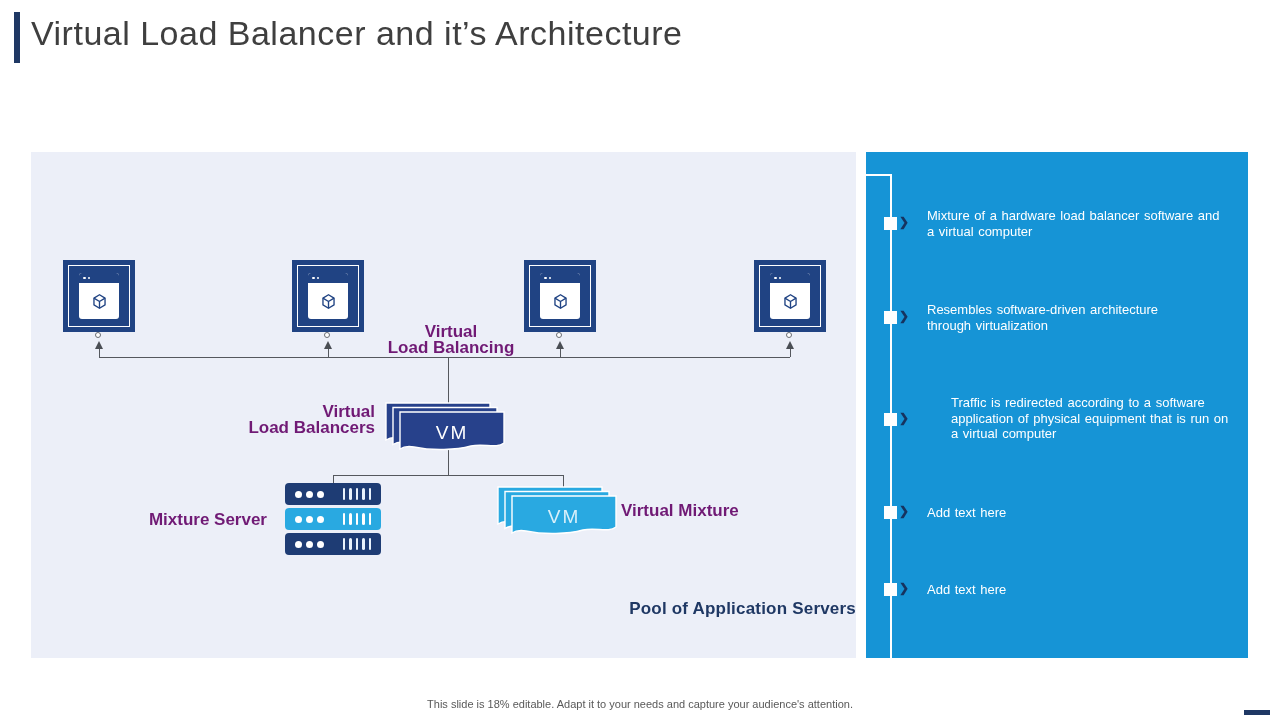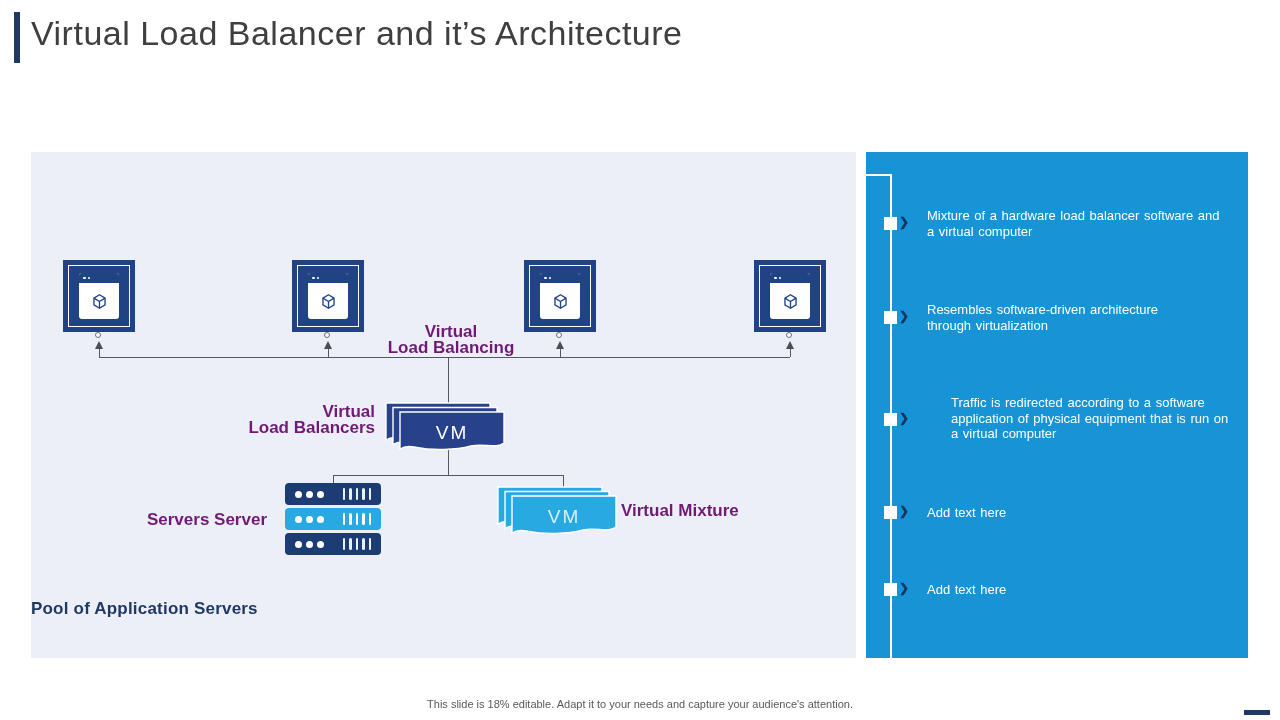--- a/index.html
+++ b/index.html
@@ -7,21 +7,21 @@
   .slide { position:relative; width:1280px; height:720px; background:#fff; overflow:hidden; }
 
   .accent-bar { position:absolute; left:14px; top:12px; width:6px; height:51px; background:#1F3864; }
   .page-title { position:absolute; left:31px; top:14px; font-size:34px; font-weight:400; color:#3F3F3F; letter-spacing:0.5px; }
   .page-subtitle { position:absolute; left:32px; top:75px; font-size:11.5px; color:#595959; }
 
   .diagram-panel { position:absolute; left:31px; top:152px; width:825px; height:506px; background:#ECEFF8; }
 
   .clients-title { position:absolute; left:0; top:26px; width:100%; text-align:center;
     font-size:17px; font-weight:bold; color:#1F3864; letter-spacing:0.2px; }
-  .pool-title { position:absolute; left:0; top:447px; width:100%; text-align:left;
+  .pool-title { position:absolute; left:0; top:447px; width:100%; text-align:right;
     font-size:17px; font-weight:bold; color:#1F3864; letter-spacing:0.2px; }
 
   .hline, .vline { position:absolute; background:#55585E; }
   .hline { height:1px; }
   .vline { width:1px; }
   .wline { position:absolute; background:#fff; }
 
   .client-icon { position:absolute; top:108px; width:72px; height:72px; background:#204383; }
   .icon-inner-border { position:absolute; left:5px; top:5px; right:5px; bottom:5px; border:1.5px solid #fff; }
   .browser { position:absolute; left:16px; top:13px; width:40px; height:46px; background:#fff; border-radius:3px; }
@@ -144,21 +144,21 @@
               <path d="M5 7.7 L12 12 L19 7.7 M12 12 V20.5"></path>
             </svg>
         </div>
       </div>
     </div>
 
     <div class="dg-label" style="left:340px; top:172px; width:160px; text-align:center;">Virtual
 Load Balancing</div>
     <div class="dg-label" style="left:160px; top:252px; width:184px; text-align:right;">Virtual
 Load Balancers</div>
-    <div class="dg-label" style="left:60px; top:360px; width:176px; text-align:right;">Servers  Server</div>
+    <div class="dg-label" style="left:60px; top:360px; width:176px; text-align:right;">Mixture  Server</div>
     <div class="dg-label" style="left:590px; top:351px; width:170px;">Virtual Mixture</div>
 
     <svg class="vm-svg" style="left:354px; top:250px;" width="122" height="56" viewBox="0 0 122 56">
       <g stroke="#fff" stroke-width="1.4" fill="#27418B">
         <path transform="translate(1,1)" d="M0 0 H104 V31 C96 37 84 31 71 34 C56 38 33 39 14 35 C8 34 3 35 0 37 Z"></path>
         <path transform="translate(8,5.5)" d="M0 0 H104 V31 C96 37 84 31 71 34 C56 38 33 39 14 35 C8 34 3 35 0 37 Z"></path>
         <path transform="translate(15,10)" d="M0 0 H104 V31 C96 37 84 31 71 34 C56 38 33 39 14 35 C8 34 3 35 0 37 Z"></path>
       </g>
       <text x="52" y="37" fill="#fff" text-anchor="middle" transform="translate(15,0)">VM</text>
     </svg>

